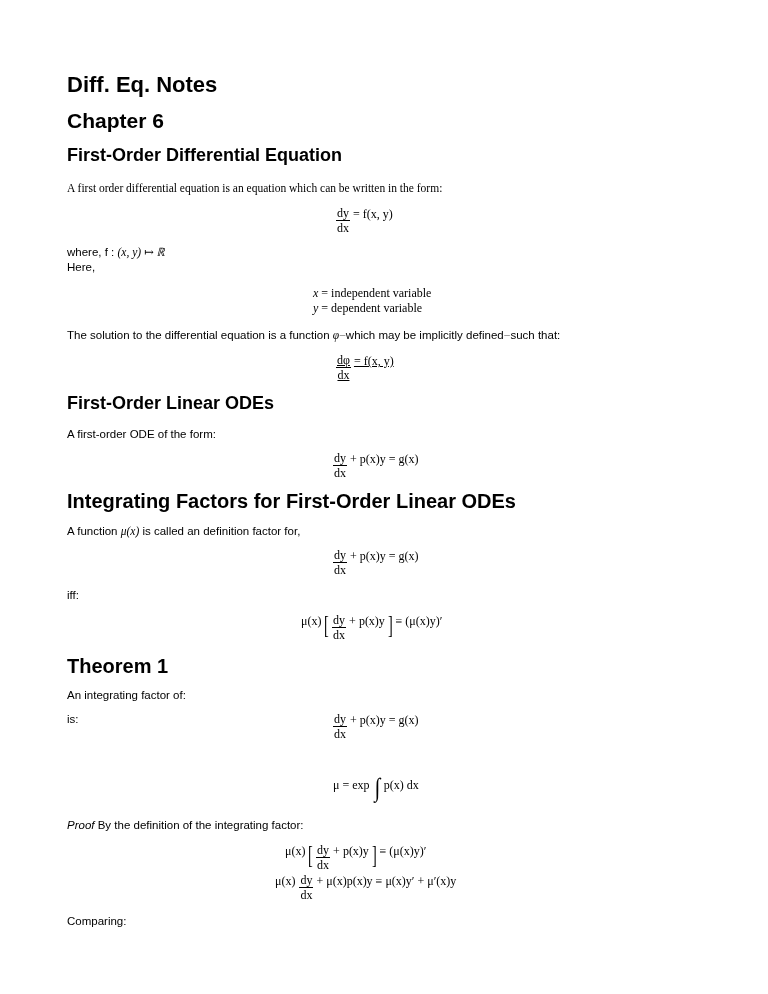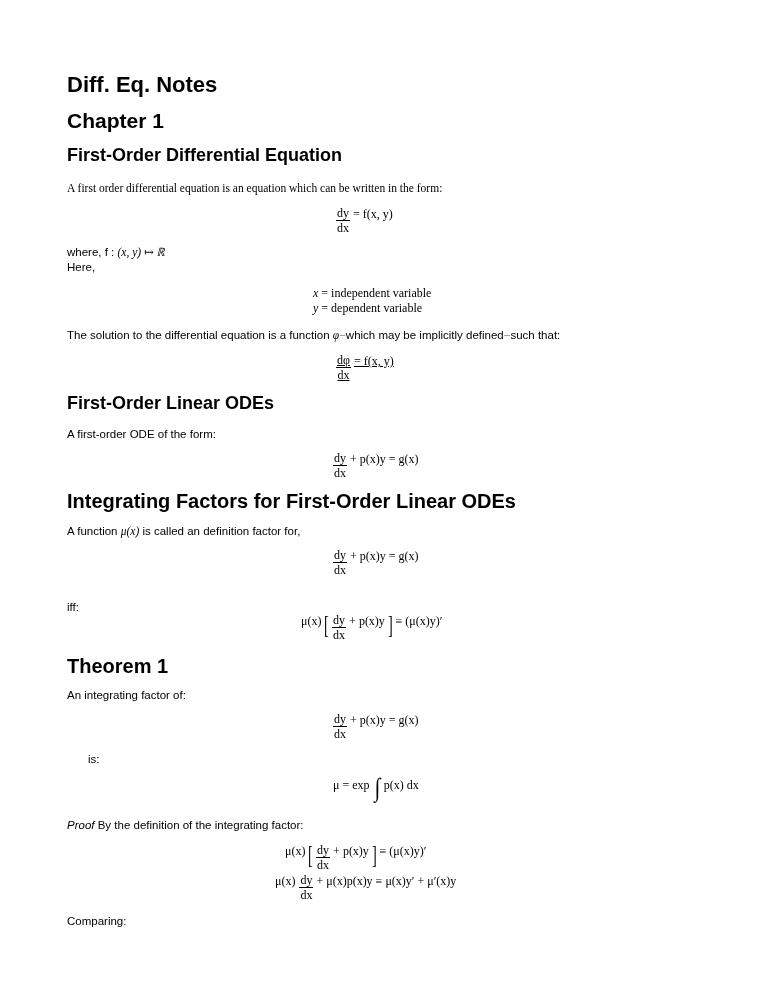--- a/index.html
+++ b/index.html
@@ -20,21 +20,21 @@
     .integral { font-size: 26px; font-style: italic; display: inline-block; transform: scaleX(0.8); margin: 0 3px 0 4px; line-height: 20px; }
     .sp { display: inline-block; width: 4px; }
     .lines { position: absolute; font-family: "Liberation Serif", "DejaVu Serif", serif; font-size: 12px; line-height: 15px; }
   </style>
 </head>
 <body>
 
 <div>
 
   <div class="abs h1">Diff. Eq. Notes</div>
-  <div class="abs h2">Chapter 1</div>
+  <div class="abs h2">Chapter 6</div>
 
   <div class="abs h3" style="top:145px;">First-Order Differential Equation</div>
   <div class="abs p" style="top:181px;font-family:Liberation Serif, serif;">A first order differential equation is an equation which can be written in the form:</div>
 
   <div class="eq" style="left:336px; top:207px;">
     <span class="frac">
       <span class="num">dy</span>
       <span class="den">dx</span>
     </span>
     <span>= f(x, y)</span>
@@ -79,21 +79,21 @@
   </div>
 
   <div class="eq" style="left:333px; top:549px;">
     <span class="frac">
       <span class="num">dy</span>
       <span class="den">dx</span>
     </span>
     <span>+ p(x)y = g(x)</span>
   </div>
 
-  <div class="abs p" style="top:588px;margin-top:12px;">iff:</div>
+  <div class="abs p" style="top:588px;">iff:</div>
 
   <div class="eq" style="left:301px; top:614px;">
     <span>μ(x)</span>
     <span class="br">[</span>
     <span class="frac">
       <span class="num">dy</span>
       <span class="den">dx</span>
     </span>
     <span>+ p(x)y</span>
     <span class="br">]</span>
@@ -104,21 +104,21 @@
   <div class="abs p" style="top:688px;">An integrating factor of:</div>
 
   <div class="eq" style="left:333px; top:713px;">
     <span class="frac">
       <span class="num">dy</span>
       <span class="den">dx</span>
     </span>
     <span>+ p(x)y = g(x)</span>
   </div>
 
-  <div class="abs p" style="top:752px;margin-left:21px;">is:</div>
+  <div class="abs p" style="top:712px;">is:</div>
 
   <div class="eq" style="left:333px; top:778px;">
     <span>μ = exp</span>
     <span class="integral">∫</span>
     <span>p(x) dx</span>
   </div>
 
   <div class="abs p" style="top:818px;">
     <span style="font-style:italic;">Proof</span><span> By the definition of the integrating factor:</span>
   </div>

